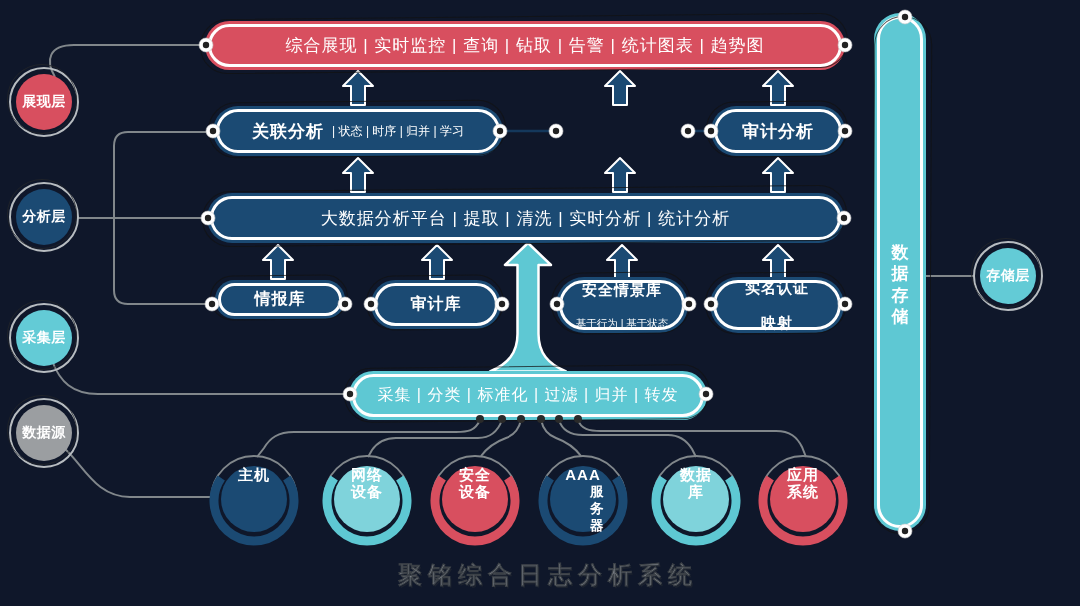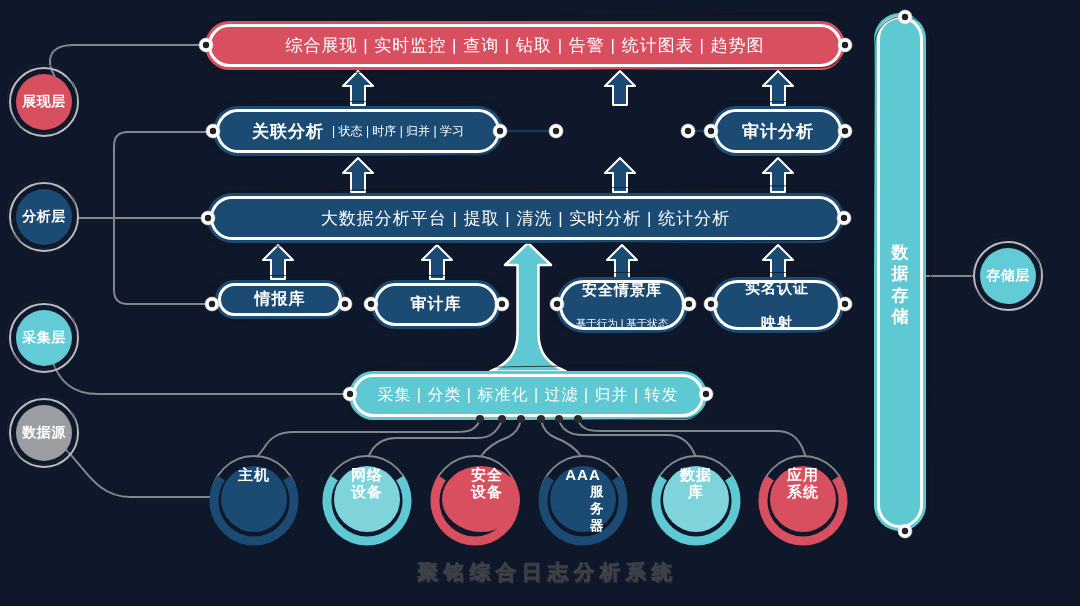--- a/index.html
+++ b/index.html
@@ -78,21 +78,21 @@
     color:#fff;font-size:15px;line-height:17px;font-weight:bold;letter-spacing:1px;
   }
   .sb-navy {background:#1b4a73;}
   .sb-red  {background:#d84f5f;}
   .sb-lteal{background:#7fd3db;}
 
   
   .footer-title{
     position:absolute;left:0;right:0;top:559;text-align:center;z-index:3;
     top:559px;
-    font-size:20px;font-weight:bold;letter-spacing:6px;
+    font-size:24px;font-weight:normal;letter-spacing:6px;
     color:#767b82;-webkit-text-stroke:1.1px #3b4046;
     text-shadow:1.5px 1.5px 0 rgba(42,46,50,.45);
     padding-left:16px;
   }
 </style>
 </head>
 <body>
 
 <div class="stage">
 
@@ -213,21 +213,21 @@
     <span>存储层</span>
   </div>
 
   <div class="source-ball sb-navy" style="left:221px;top:466px;">
     <span>主机</span>
   </div>
   <div class="source-ball sb-lteal" style="left:334px;top:466px;">
     <span>网络</span>
     <span>设备</span>
   </div>
-  <div class="source-ball sb-red" style="left:442px;top:466px;padding-left:12px;">
+  <div class="source-ball sb-red" style="left:442px;top:466px;">
     <span>安全</span>
     <span>设备</span>
   </div>
   <div class="source-ball sb-navy" style="left:550px;top:466px;">
     <span>AAA</span>
     <span style="font-size:13.5px;margin-left:40px;">服务器</span>
   </div>
   <div class="source-ball sb-lteal" style="left:663px;top:466px;">
     <span>数据</span>
     <span>库</span>

